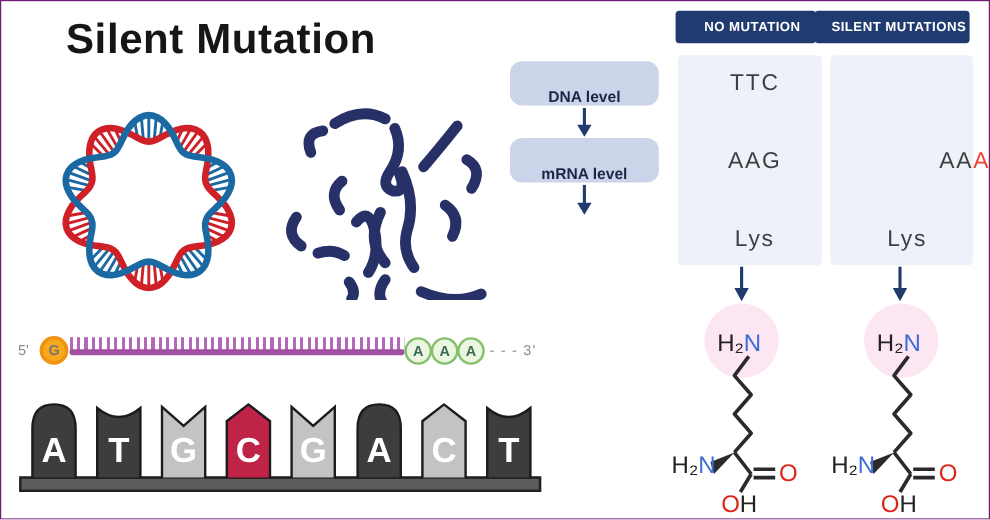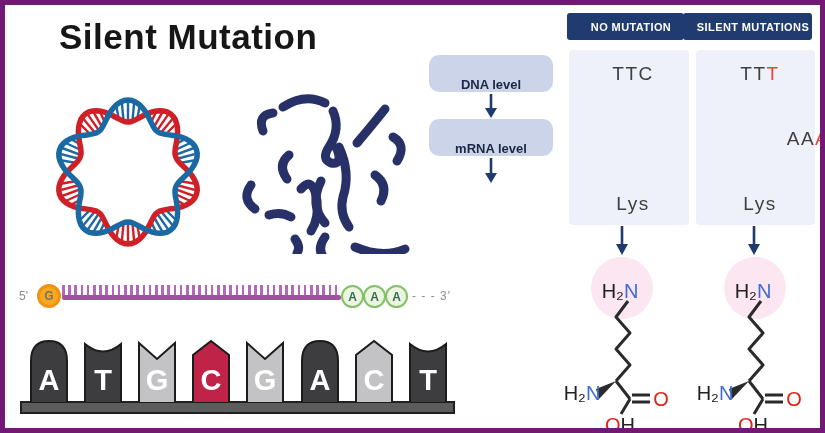--- a/index.html
+++ b/index.html
@@ -1,16 +1,16 @@
 <!DOCTYPE html>
 <html><head>
 <meta charset="utf-8">
 <style>
   html,body{margin:0;padding:0;background:#fff;font-family:"Liberation Sans","DejaVu Sans",sans-serif;}
-  #canvas{position:relative;width:825px;height:433px;background:#ffffff;border:5px solid #701a75;box-sizing:border-box;overflow:hidden;}
+  #canvas{position:relative;width:825px;height:433px;background:#ffffff;border:1px solid #701a75;box-sizing:border-box;overflow:hidden;}
 
   .page-title{position:absolute;left:54px;top:12px;font-size:35px;font-weight:700;color:#161616;letter-spacing:.5px;}
 
   
   #plasmid-svg{position:absolute;left:38px;top:82px;}
   #chromosome-svg{position:absolute;left:228px;top:84px;}
 
   
   .flow-box{position:absolute;left:424px;width:124px;height:37px;background:#ccd4e9;border-radius:10px;
             display:flex;align-items:flex-end;justify-content:center;font-size:13px;font-weight:700;color:#1c2747;}
@@ -145,23 +145,23 @@
       <polygon points="1,15 13,15 7,25" fill="#1f3a6d"></polygon>
   </svg>
 
   <div class="col-header" style="left:562px;width:106px;">NO MUTATION</div>
   <div class="col-header" style="left:678px;width:118px;">SILENT MUTATIONS</div>
 
   <div class="col-bg" style="left:564px;width:120px;"></div>
   <div class="col-bg" style="left:691px;width:119px;"></div>
 
   <div class="codon" style="left:564px;top:58px;"><span>TTC</span><span class="mut"></span></div>
+  <div class="codon" style="left:564px;top:123px;"><span>AAG</span><span class="mut"></span></div>
   <div class="codon" style="left:564px;top:188px;"><span>Lys</span></div>
 
-  <div class="codon" style="left:691px;top:58px;"><span>TT</span><span class="mut">T</span></div>
   <div class="codon" style="left:691px;top:123px;margin-left:48px;"><span>AA</span><span class="mut">A</span></div>
   <div class="codon" style="left:691px;top:188px;"><span>Lys</span></div>
 
   <svg class="down-arrow" style="left:610px;top:221px;" width="14" height="29">
     <line x1="7" y1="0" x2="7" y2="19" stroke="#1f3a6d" stroke-width="2.6"></line>
       <polygon points="1,18 13,18 7,29" fill="#1f3a6d"></polygon>
   </svg>
   <svg class="down-arrow" style="left:742px;top:221px;" width="14" height="29">
     <line x1="7" y1="0" x2="7" y2="19" stroke="#1f3a6d" stroke-width="2.6"></line>
       <polygon points="1,18 13,18 7,29" fill="#1f3a6d"></polygon>

